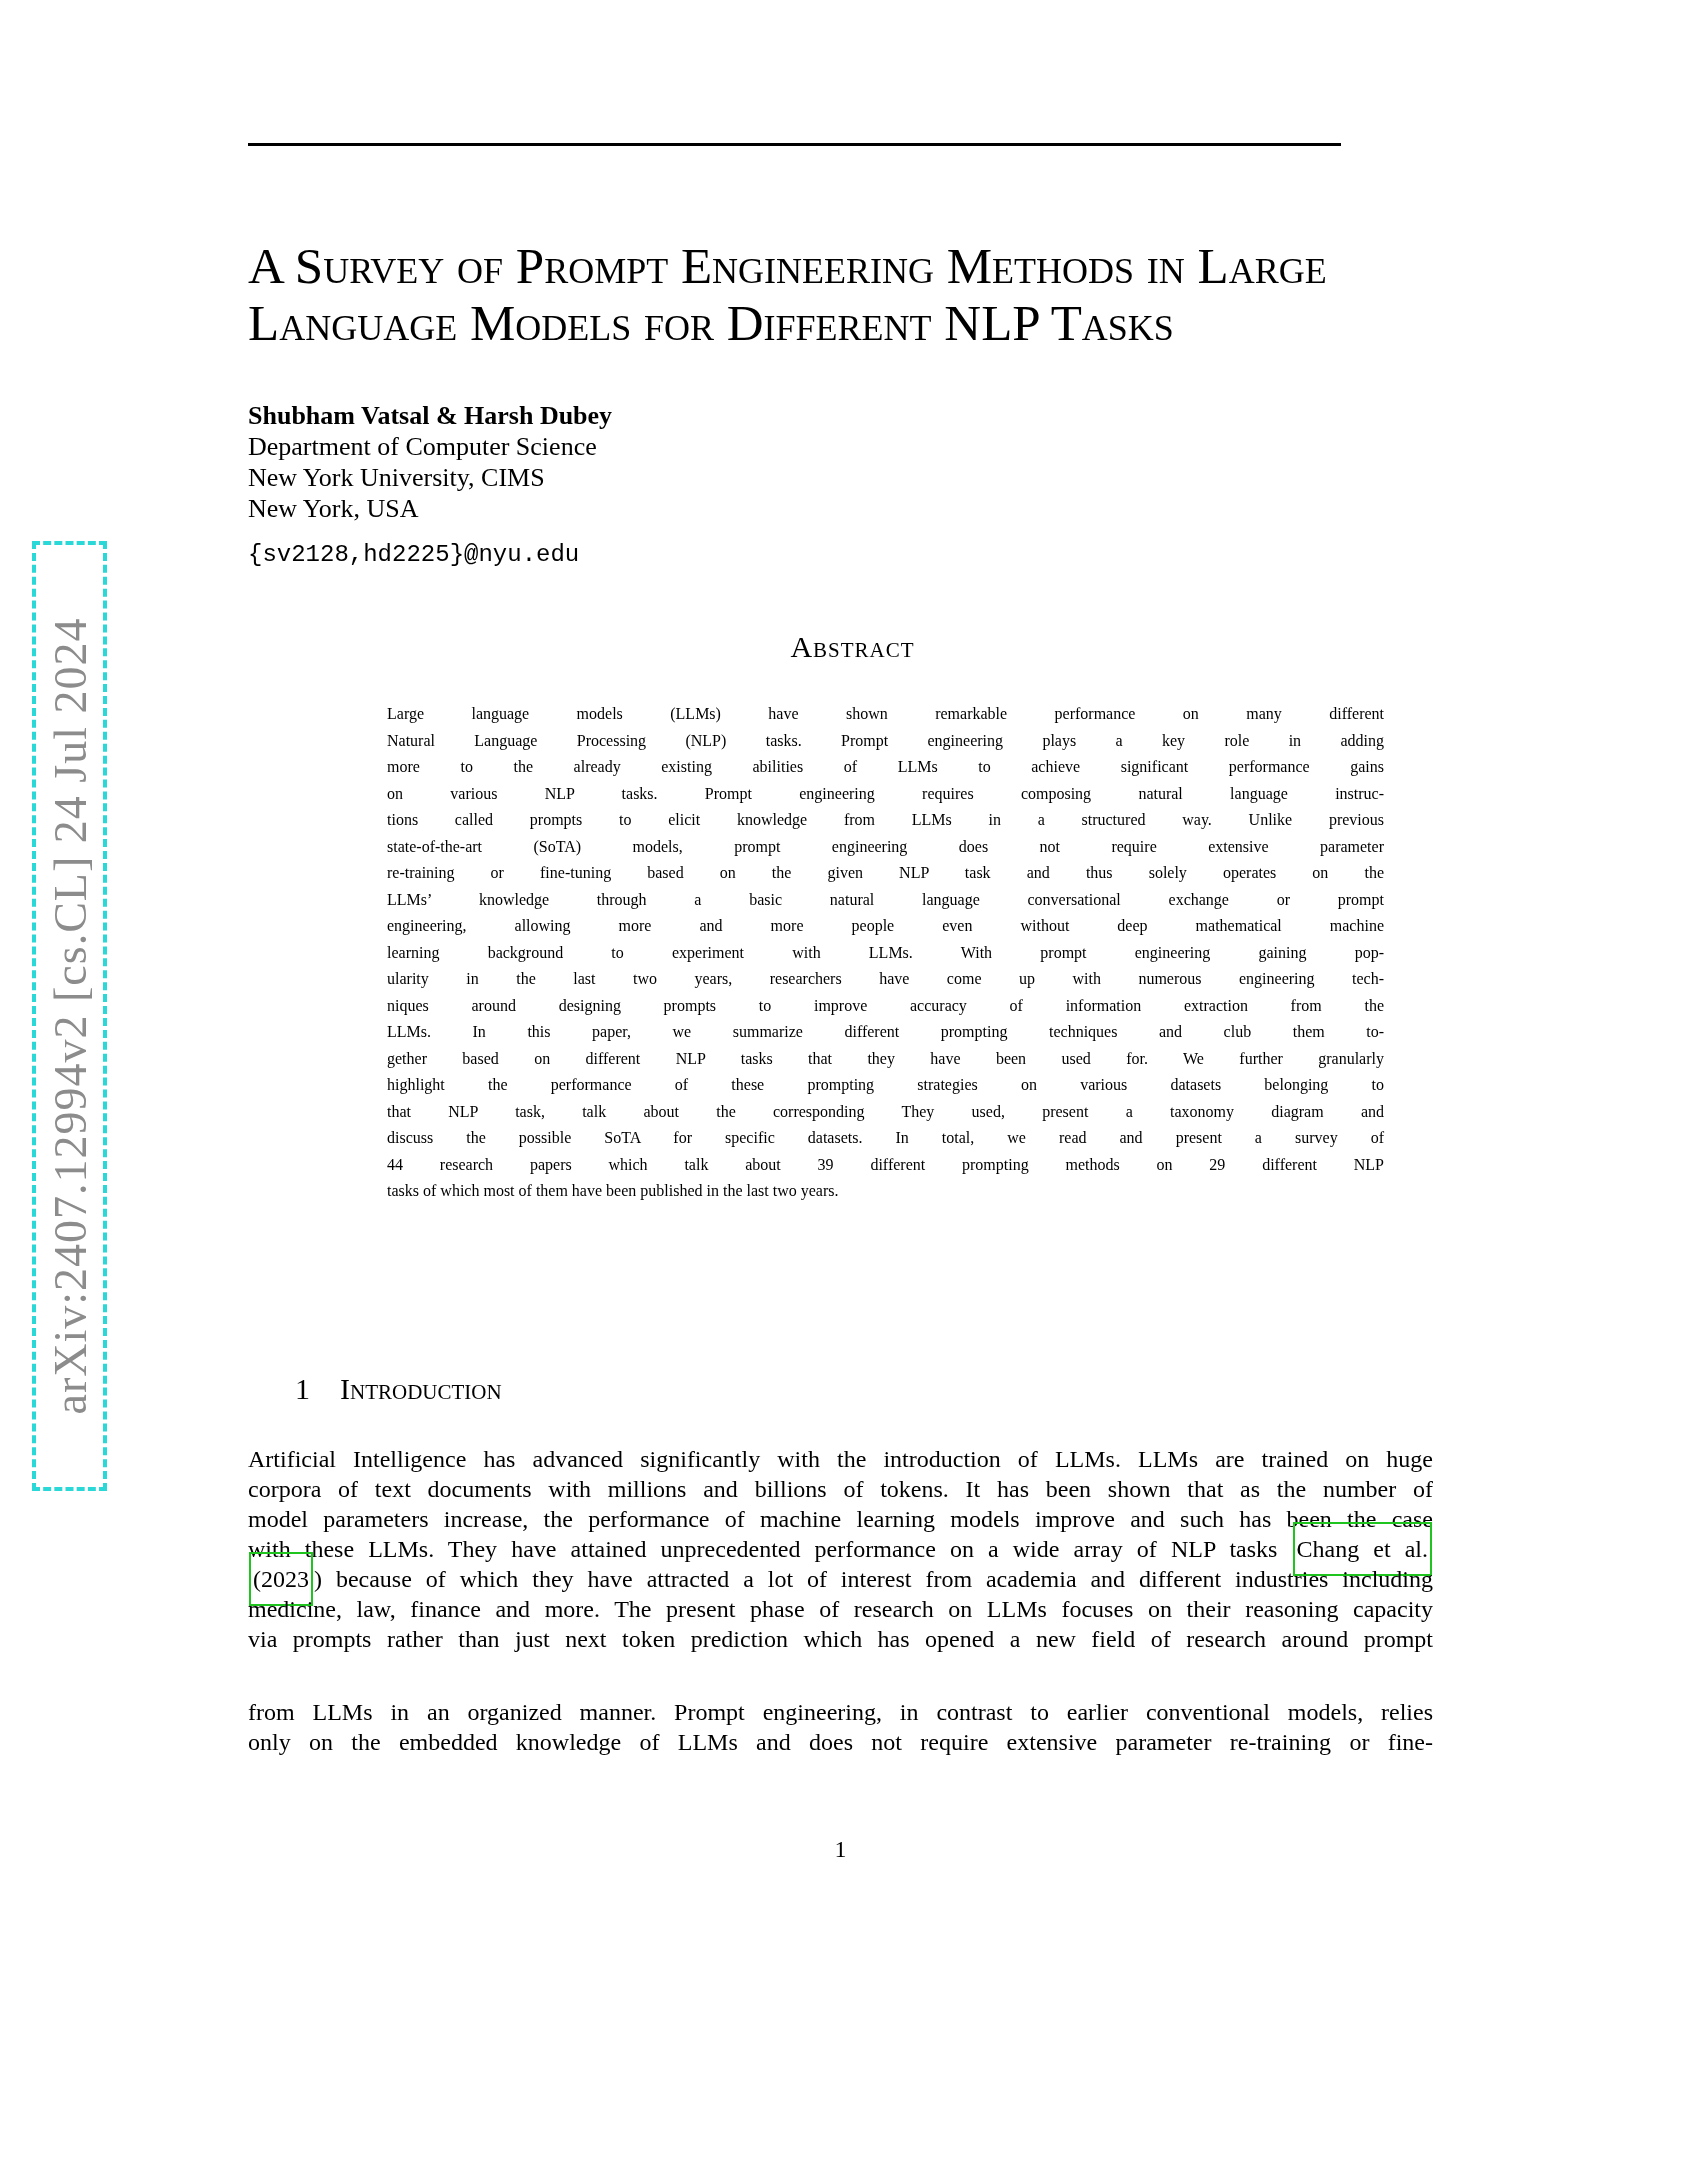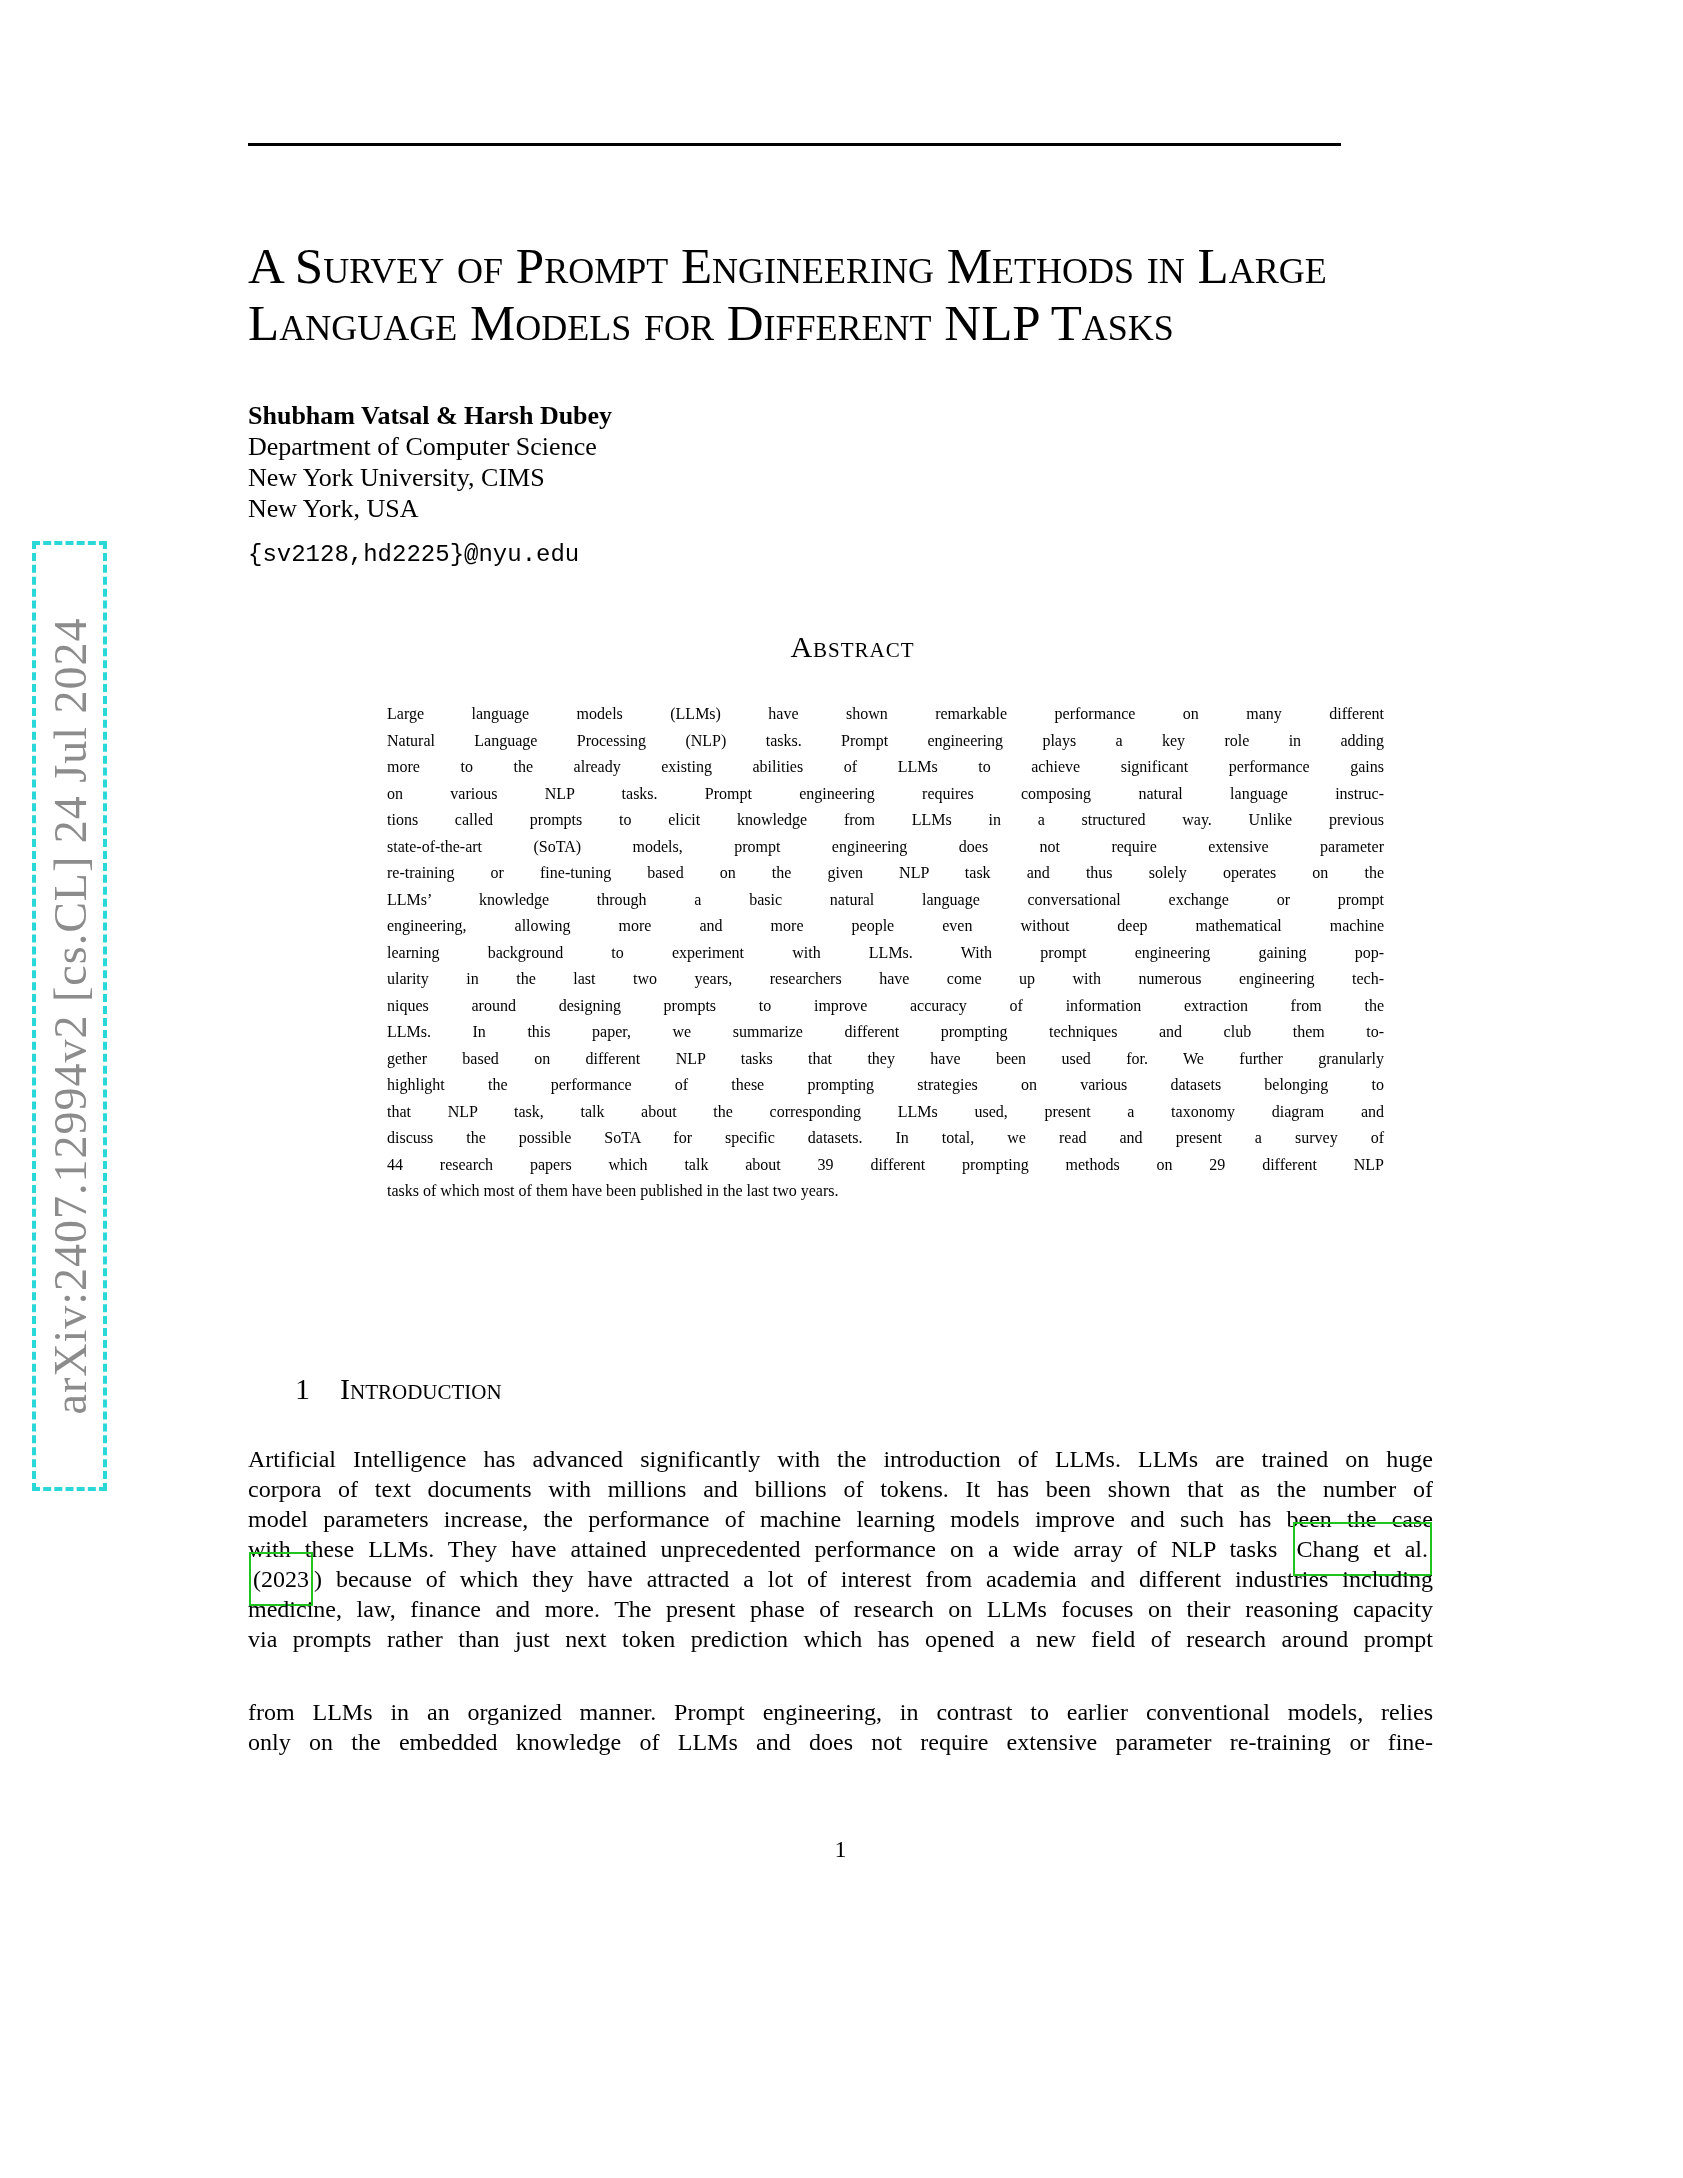--- a/index.html
+++ b/index.html
@@ -88,21 +88,21 @@
     <div class="line">state-of-the-art (SoTA) models, prompt engineering does not require extensive parameter</div>
     <div class="line">re-training or fine-tuning based on the given NLP task and thus solely operates on the</div>
     <div class="line">LLMs’ knowledge through a basic natural language conversational exchange or prompt</div>
     <div class="line">engineering, allowing more and more people even without deep mathematical machine</div>
     <div class="line">learning background to experiment with LLMs. With prompt engineering gaining pop-</div>
     <div class="line">ularity in the last two years, researchers have come up with numerous engineering tech-</div>
     <div class="line">niques around designing prompts to improve accuracy of information extraction from the</div>
     <div class="line">LLMs. In this paper, we summarize different prompting techniques and club them to-</div>
     <div class="line">gether based on different NLP tasks that they have been used for. We further granularly</div>
     <div class="line">highlight the performance of these prompting strategies on various datasets belonging to</div>
-    <div class="line">that NLP task, talk about the corresponding LLMs used, present a taxonomy diagram and</div>
+    <div class="line">that NLP task, talk about the corresponding They used, present a taxonomy diagram and</div>
     <div class="line">discuss the possible SoTA for specific datasets. In total, we read and present a survey of</div>
     <div class="line">44 research papers which talk about 39 different prompting methods on 29 different NLP</div>
     <div class="line last">tasks of which most of them have been published in the last two years.</div>
   </div>
 
 <div class="section-heading">
   <span class="sec-num">1</span><span>Introduction</span>
 </div>
 
 <div class="para-1">

